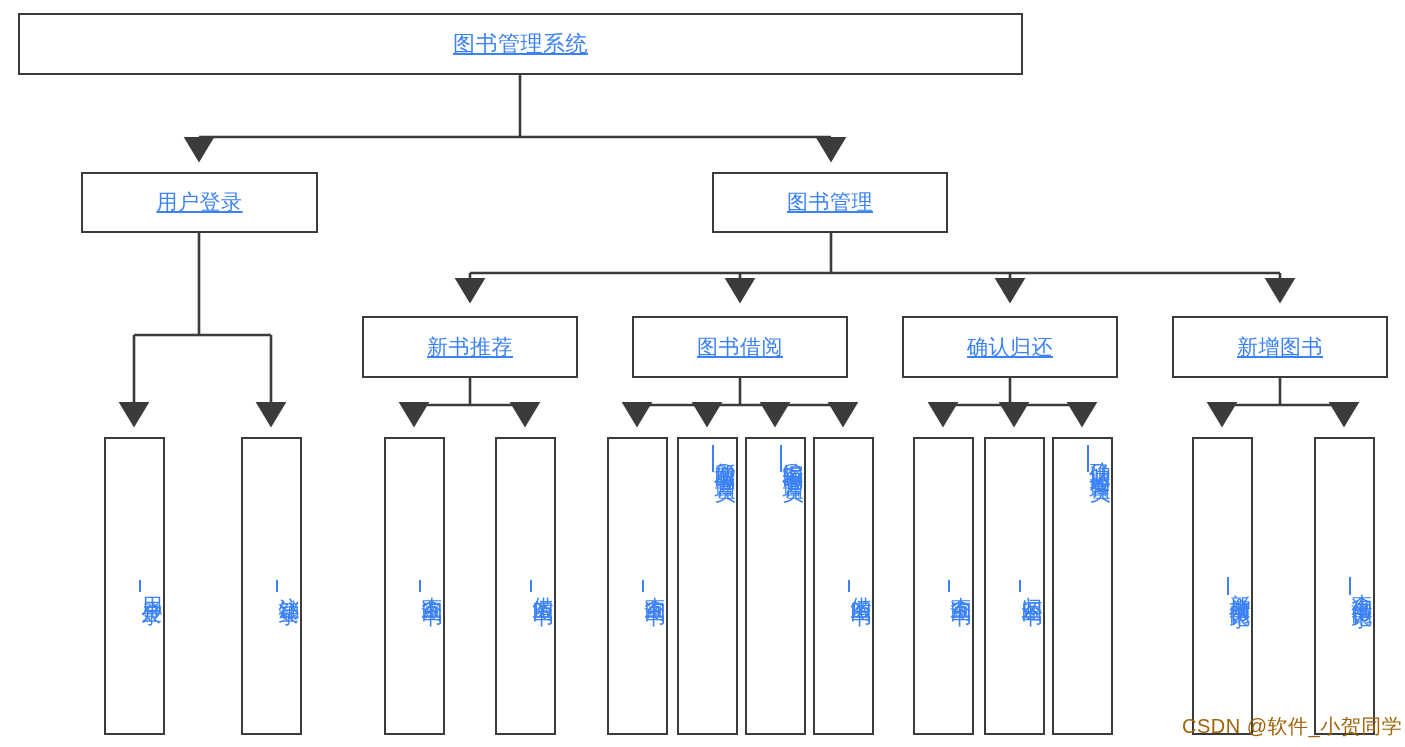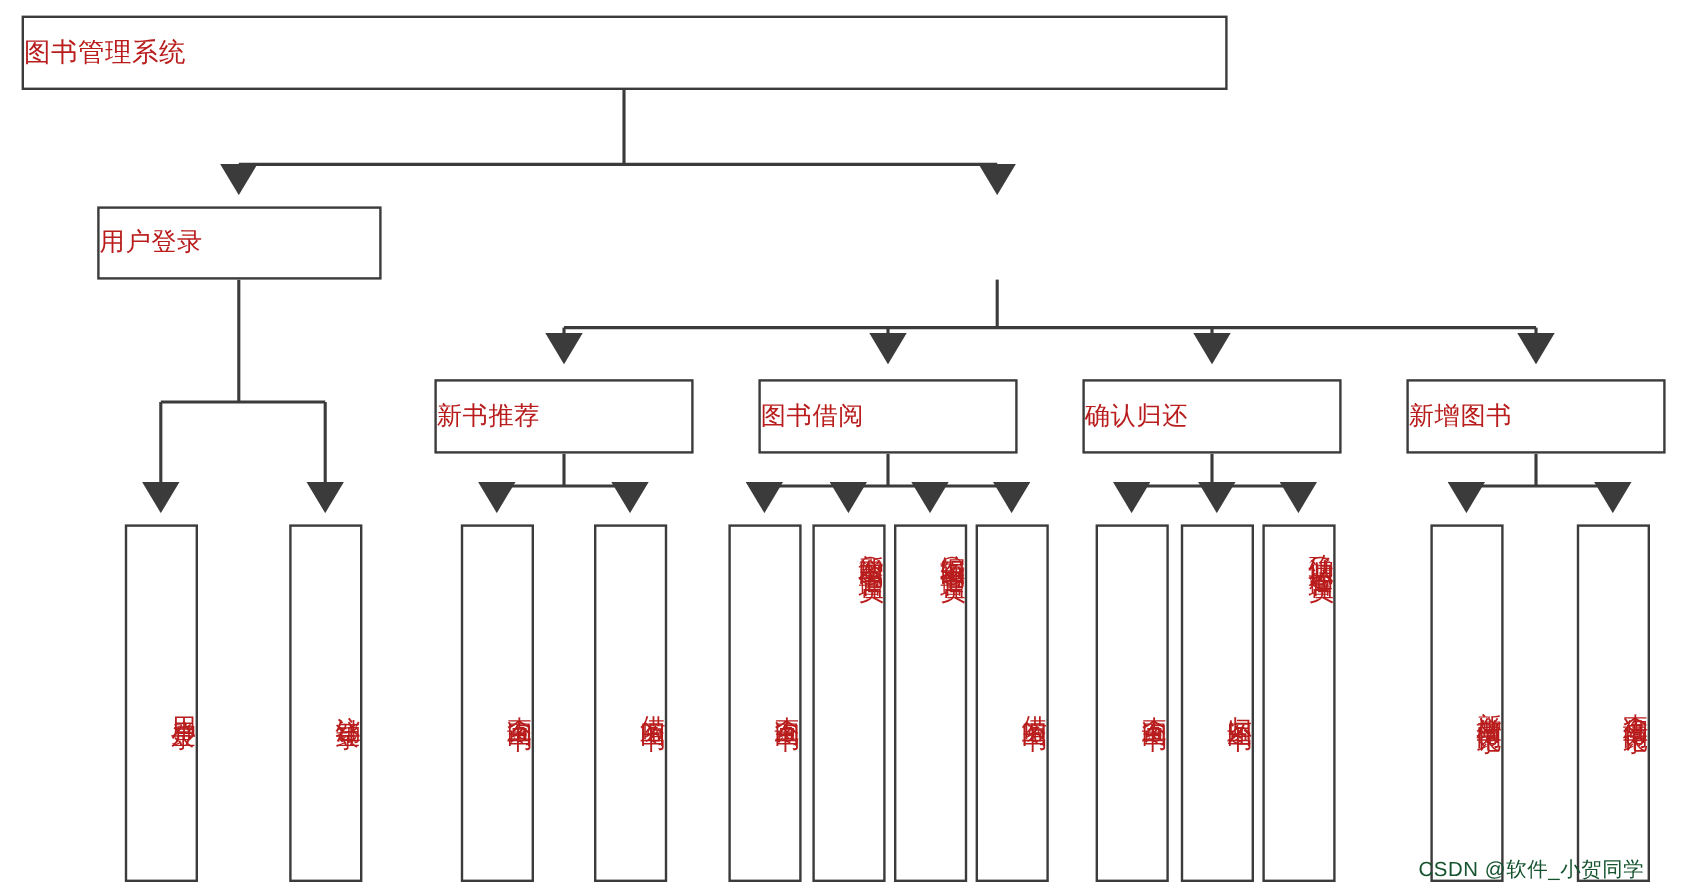--- a/index.html
+++ b/index.html
@@ -24,22 +24,23 @@
     width: 1405px;
     height: 747px;
   }
   .node {
     position: absolute;
     box-sizing: border-box;
     background: #ffffff;
     border: 2px solid #3b3b3b;
     display: flex;
     align-items: center;
-    justify-content: flex-start;
-    color: #b91c1c;
+    justify-content: center;
+    color: #3b82f6;
+    text-decoration: underline;
   }
   .node .label {
     display: block;
     text-align: center;
     line-height: 1.18;
     white-space: nowrap;
   }
   
   .node.h .label {
     font-size: 21px;
@@ -64,22 +65,22 @@
     width: 100%;
   }
   .node.v.mid {
     align-items: center;
     padding-top: 0;
   }
   .watermark {
     position: absolute;
     left: 1182px;
     top: 713px;
-    font-size: 17px;
-    color: #14532d;
+    font-size: 20px;
+    color: #a16207;
     white-space: nowrap;
     letter-spacing: 0.5px;
     pointer-events: none;
   }
 </style>
 </head>
 <body>
 
 <div id="canvas">
 
@@ -133,20 +134,23 @@
     </g>
   </svg>
 
   <div class="node h root" style="left:18px; top:13px; width:1005px; height:62px;">
     <span class="label">图书管理系统</span>
   </div>
 
   <div class="node h" style="left:81px; top:172px; width:237px; height:61px;">
     <span class="label">用户登录</span>
   </div>
+  <div class="node h" style="left:712px; top:172px; width:236px; height:61px;">
+    <span class="label">图书管理</span>
+  </div>
 
   <div class="node h" style="left:632px; top:316px; width:216px; height:62px;">
     <span class="label">图书借阅</span>
   </div>
   <div class="node h" style="left:362px; top:316px; width:216px; height:62px;">
     <span class="label">新书推荐</span>
   </div>
   <div class="node h" style="left:902px; top:316px; width:216px; height:62px;">
     <span class="label">确认归还</span>
   </div>

